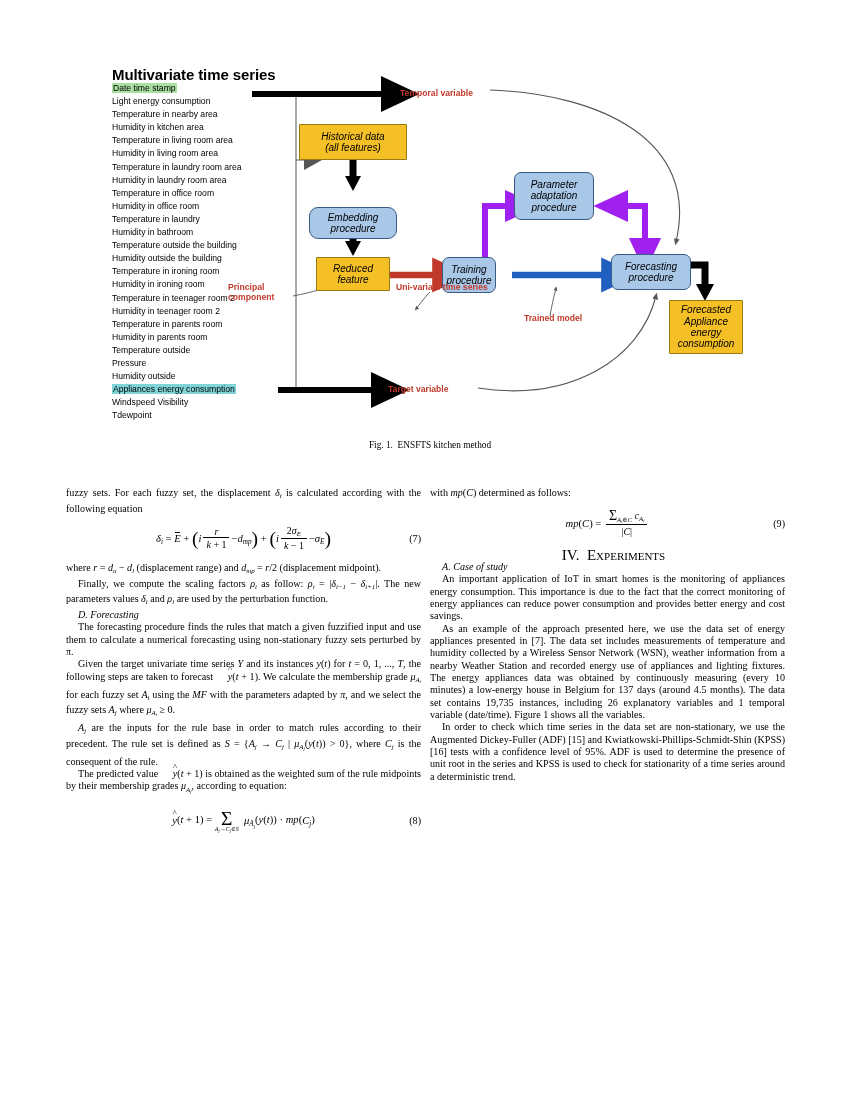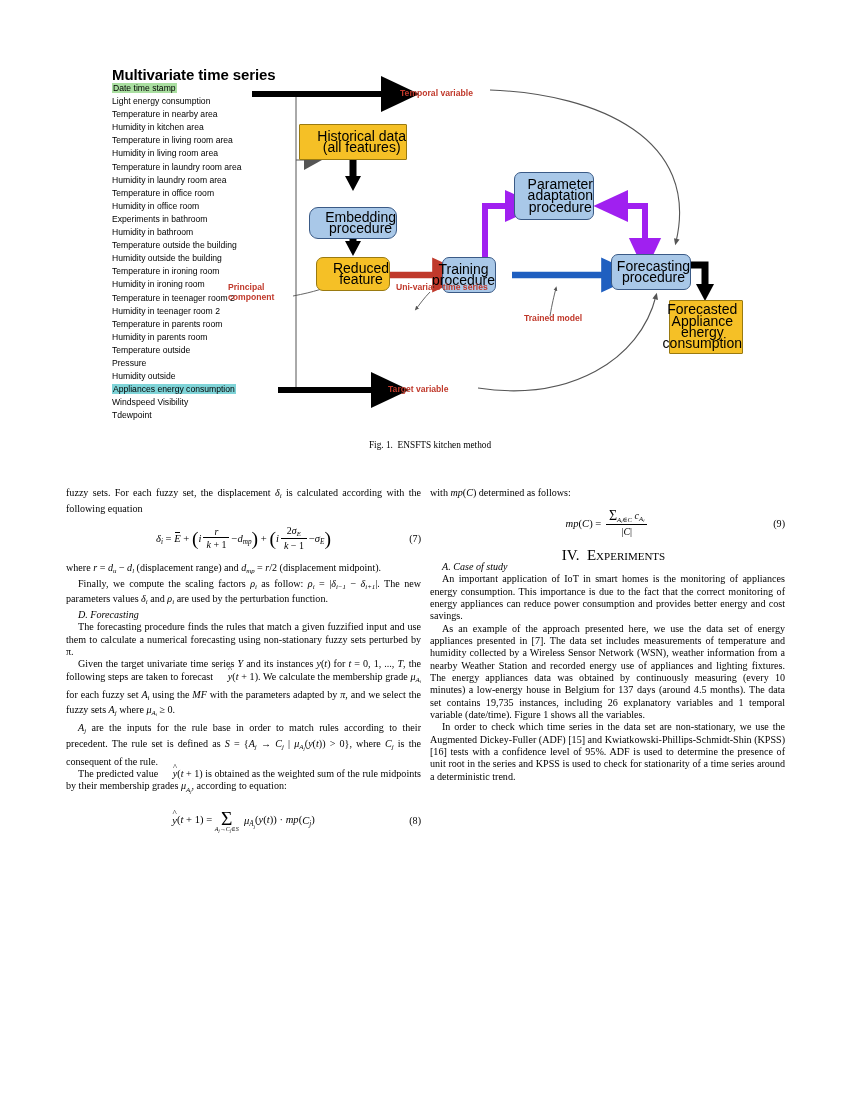--- a/index.html
+++ b/index.html
@@ -60,28 +60,29 @@
     padding: 0 1px;
   }
   .hl-green { background: #a9dfa0; }
   .hl-teal  { background: #7fd4d8; }
 
   
   .node {
     position: absolute;
     box-sizing: border-box;
     font-family: "Liberation Sans", "DejaVu Sans", sans-serif;
-    font-size: 14px;
+    font-size: 10px;
     line-height: 11.4px;
     text-align: center;
     display: flex;
     align-items: center;
-    justify-content: flex-end;
+    justify-content: center;
     color: #000;
     z-index: 5;
+    font-style: italic;
   }
   .node-yellow {
     background: #f5c026;
     border: 1.1px solid #9a7a10;
     border-radius: 1px;
   }
   .node-blue {
     background: #a9c8e8;
     border: 1.1px solid #3a5a86;
     border-radius: 7px;
@@ -337,21 +338,21 @@
           <div class="var-item"><span class="hl hl-green">Date time stamp</span></div>
           <div class="var-item"><span>Light energy consumption</span></div>
           <div class="var-item"><span>Temperature in nearby area</span></div>
           <div class="var-item"><span>Humidity in kitchen area</span></div>
           <div class="var-item"><span>Temperature in living room area</span></div>
           <div class="var-item"><span>Humidity in living room area</span></div>
           <div class="var-item"><span>Temperature in laundry room area</span></div>
           <div class="var-item"><span>Humidity in laundry room area</span></div>
           <div class="var-item"><span>Temperature in office room</span></div>
           <div class="var-item"><span>Humidity in office room</span></div>
-          <div class="var-item"><span>Experiments in bathroom</span></div>
+          <div class="var-item"><span>Temperature in laundry</span></div>
           <div class="var-item"><span>Humidity in bathroom</span></div>
           <div class="var-item"><span>Temperature outside the building</span></div>
           <div class="var-item"><span>Humidity outside the building</span></div>
           <div class="var-item"><span>Temperature in ironing room</span></div>
           <div class="var-item"><span>Humidity in ironing room</span></div>
           <div class="var-item"><span>Temperature in teenager room 2</span></div>
           <div class="var-item"><span>Humidity in teenager room 2</span></div>
           <div class="var-item"><span>Temperature in parents room</span></div>
           <div class="var-item"><span>Humidity in parents room</span></div>
           <div class="var-item"><span>Temperature outside</span></div>
@@ -364,21 +365,21 @@
     </div>
 
     <div class="node node-yellow" style="left:199px; top:64px; width:108px; height:36px;">
       <span>Historical data<br>(all features)</span>
     </div>
 
     <div class="node node-blue" style="left:209px; top:147px; width:88px; height:32px;border-radius:9px;">
       <span>Embedding<br>procedure</span>
     </div>
 
-    <div class="node node-yellow" style="left:216px; top:197px; width:74px; height:34px;border-radius:7px;">
+    <div class="node node-yellow" style="left:216px; top:197px; width:74px; height:34px;">
       <span>Reduced<br>feature</span>
     </div>
 
     <div class="node node-blue" style="left:342px; top:197px; width:54px; height:36px;">
       <span>Training<br>procedure</span>
     </div>
 
     <div class="node node-blue" style="left:414px; top:112px; width:80px; height:48px;">
       <span>Parameter<br>adaptation<br>procedure</span>
     </div>

